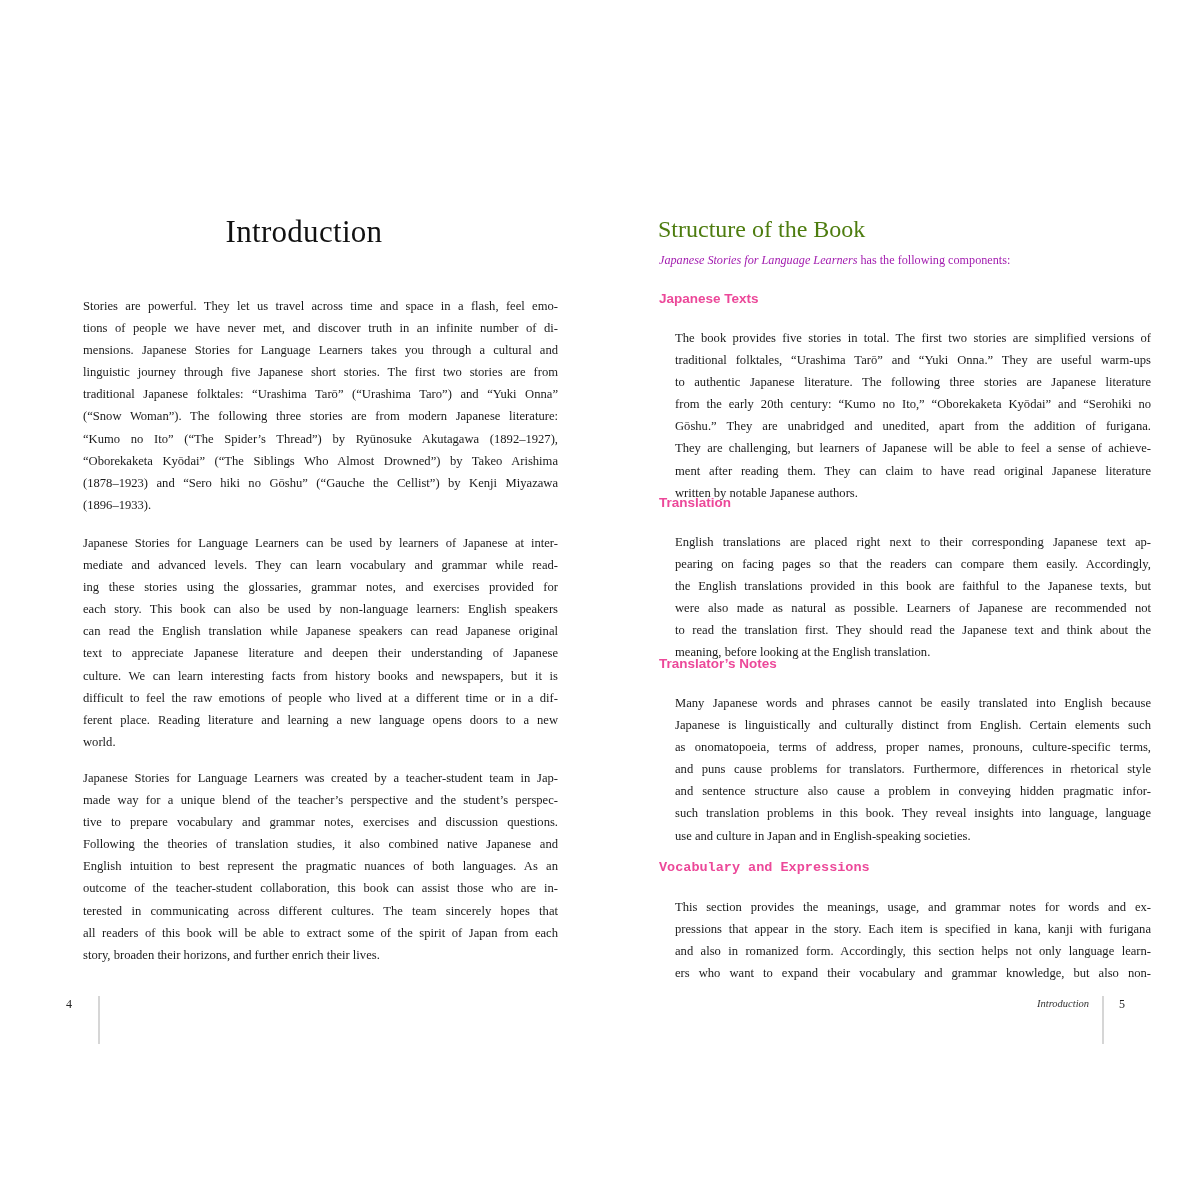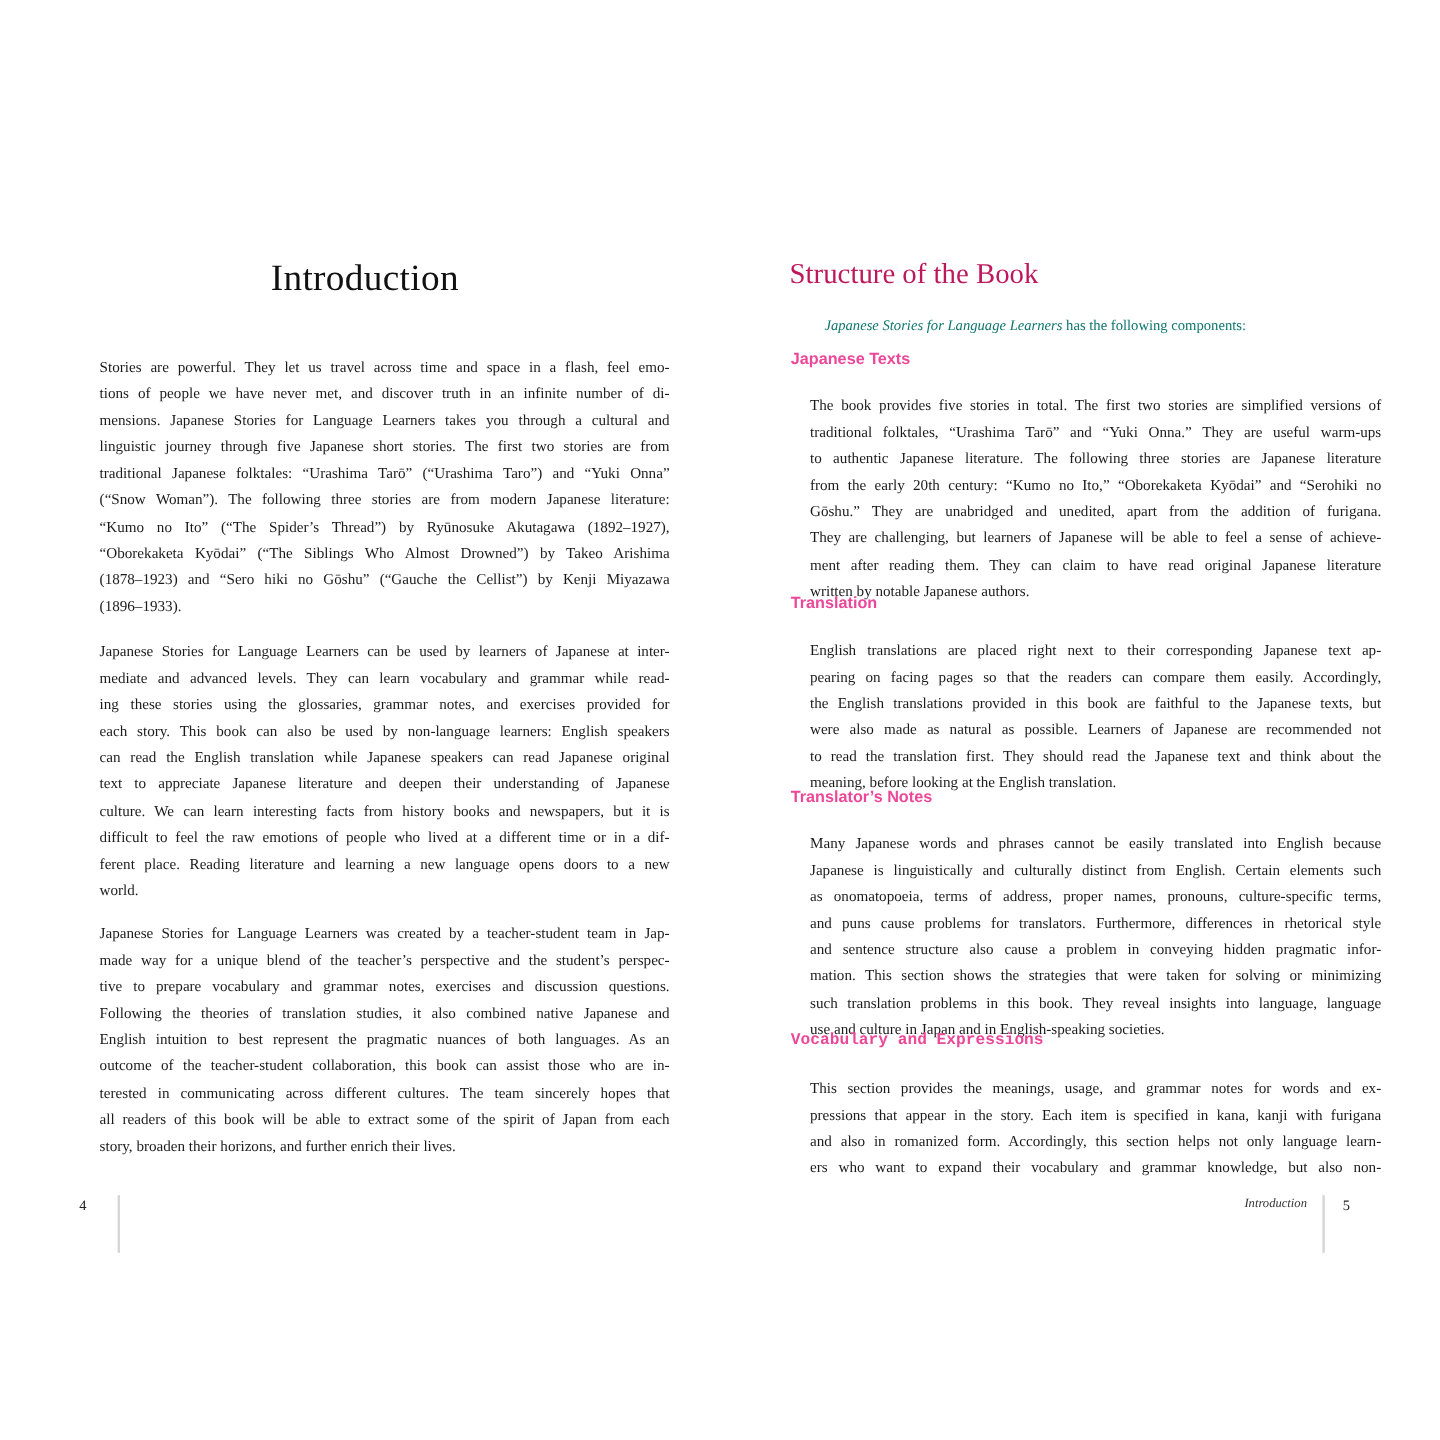--- a/index.html
+++ b/index.html
@@ -1,27 +1,27 @@
 <!DOCTYPE html>
 <html><head>
 <meta charset="utf-8">
 <style>
   html, body { margin: 0; padding: 0; background: #ffffff; }
   body { width: 1200px; height: 1200px; position: relative; overflow: hidden; font-family: "Liberation Serif", "DejaVu Serif", serif; color: #1a1a1a; }
   .page { position: absolute; top: 0; height: 1200px; }
   .page-left { left: 0; width: 600px; }
   .page-right { left: 600px; width: 600px; }
   .intro-title { position: absolute; left: 66px; width: 476px; top: 212px; text-align: center; font-size: 31px; line-height: 40px; color: #111; letter-spacing: 0.3px; }
-  .struct-title { position: absolute; left: 58px; top: 212px; font-size: 24px; line-height: 34px; color: #be185d; }
+  .struct-title { position: absolute; left: 58px; top: 212px; font-size: 24px; line-height: 34px; color: #4d7c0f; }
   .para { position: absolute; margin: 16px; }
   .left-para { left: 67px; width: 475px; }
   .right-para { left: 59px; width: 476px; }
   .line { display: block; height: 22.1px; line-height: 22.1px; font-size: 12.6px; white-space: nowrap; text-align: justify; text-align-last: justify; }
   .line.last { text-align-last: left; }
-  .lead { position: absolute; left: 59px; top: 261px; font-size: 12.2px; line-height: 20px; font-style: italic; color: #0f766e; margin-left: 28px; }
+  .lead { position: absolute; left: 59px; top: 250px; font-size: 12.2px; line-height: 20px; font-style: italic; color: #a21caf; }
   .lead .upright { font-style: normal; }
   .sub-head { position: absolute; left: 59px; font-family: "Liberation Sans", "DejaVu Sans", sans-serif; font-weight: bold; font-size: 13.5px; line-height: 18px; color: #ec4899; }
   .folio { position: absolute; top: 996px; font-size: 12px; line-height: 16px; color: #222; }
   .folio-left { left: 66px; }
   .folio-right { left: 519px; }
   .running-head { position: absolute; top: 996px; left: 437px; font-size: 10.5px; line-height: 16px; font-style: italic; color: #333; }
   .rule { position: absolute; top: 996px; width: 2px; height: 48px; background: #d6d6d6; }
   .rule-left { left: 98px; }
   .rule-right { left: 502px; }
 </style>
@@ -102,21 +102,20 @@
     <span class="line last">meaning, before looking at the English translation.</span>
   </p>
 
   <div class="sub-head" style="top:655px;">Translator’s Notes</div>
   <p class="para right-para" style="top:676px;">
     <span class="line">Many Japanese words and phrases cannot be easily translated into English because</span>
     <span class="line">Japanese is linguistically and culturally distinct from English. Certain elements such</span>
     <span class="line">as onomatopoeia, terms of address, proper names, pronouns, culture-specific terms,</span>
     <span class="line">and puns cause problems for translators. Furthermore, differences in rhetorical style</span>
     <span class="line">and sentence structure also cause a problem in conveying hidden pragmatic infor-</span>
-    <span class="line">mation. This section shows the strategies that were taken for solving or minimizing</span>
     <span class="line">such translation problems in this book. They reveal insights into language, language</span>
     <span class="line last">use and culture in Japan and in English-speaking societies.</span>
   </p>
 
   <div class="sub-head" style="top:859px;font-family:Liberation Mono, monospace;">Vocabulary and Expressions</div>
   <p class="para right-para" style="top:880px;">
     <span class="line">This section provides the meanings, usage, and grammar notes for words and ex-</span>
     <span class="line">pressions that appear in the story. Each item is specified in kana, kanji with furigana</span>
     <span class="line">and also in romanized form. Accordingly, this section helps not only language learn-</span>
     <span class="line">ers who want to expand their vocabulary and grammar knowledge, but also non-</span>

